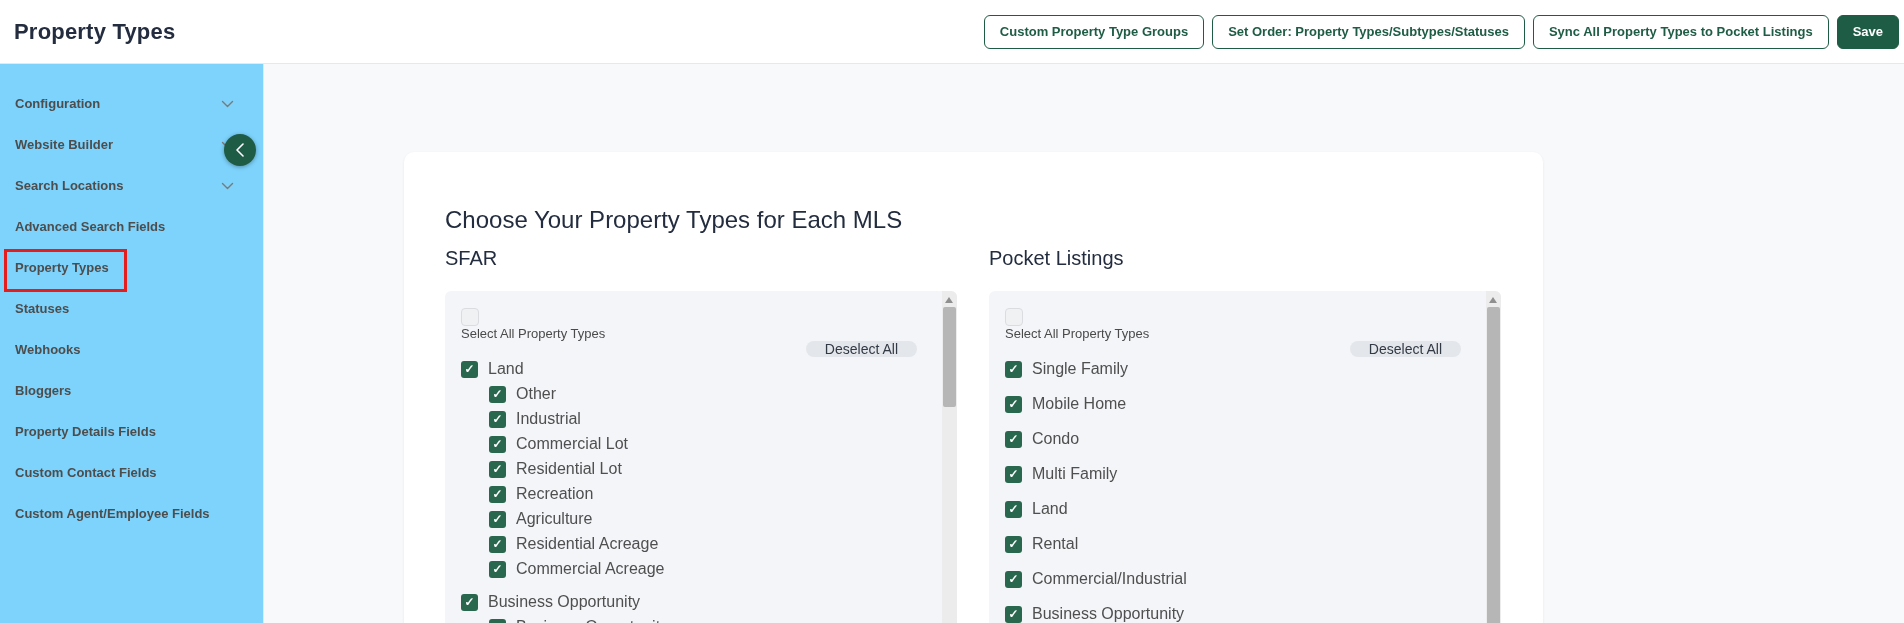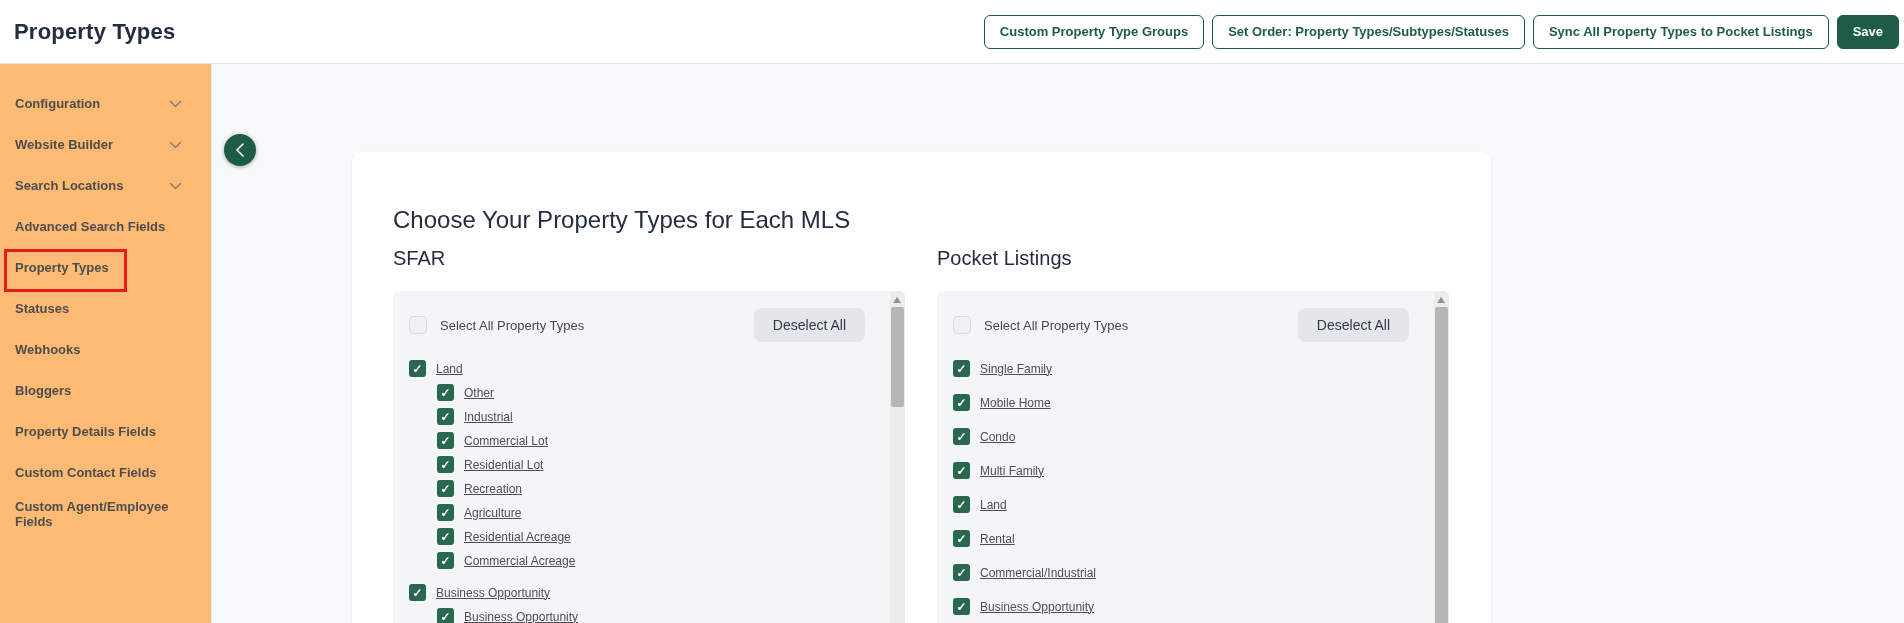--- a/index.html
+++ b/index.html
@@ -20,57 +20,57 @@
     padding:0 5px 0 14px;background:#fff;border-bottom:1px solid var(--border);}
   .page-title{font-size:22px;font-weight:700;color:var(--ink);letter-spacing:.2px;}
   .header-buttons{display:flex;align-items:center;gap:8px;padding-left:18px;}
   .btn{height:34px;border-radius:6px;font-size:13px;font-weight:700;display:flex;align-items:center;
     padding:0 15px;cursor:pointer;font-family:"Liberation Sans",sans-serif;white-space:nowrap;}
   .btn-outline{background:#fff;border:1px solid var(--green);color:var(--green);}
   .btn-solid{background:var(--green);border:1px solid var(--green);color:#fff;text-align:center;}
 
   
   .body-row{display:flex;height:559px;position:relative;}
-  .sidebar{width:212px;flex-shrink:0;background:#fdba74;border-right:1px solid var(--border);padding-top:19px;}
+  .sidebar{width:264px;flex-shrink:0;background:#7dd3fc;border-right:1px solid var(--border);padding-top:19px;}
   .side-item{position:relative;height:41px;display:flex;align-items:center;justify-content:space-between;
     padding:0 29px 0 15px;font-size:13px;font-weight:700;color:#4D4D4D;cursor:pointer;}
   .side-item .chev{display:flex;align-items:center;}
   .side-item.highlighted::before{content:"";position:absolute;left:4px;top:2px;width:117px;height:37px;
     border:3px solid var(--red);}
 
   .collapse-btn{position:absolute;left:224px;top:70px;width:32px;height:32px;border-radius:50%;
     background:var(--green);border:none;display:flex;align-items:center;justify-content:center;
     box-shadow:0 1px 4px rgba(0,0,0,.35);cursor:pointer;z-index:5;}
 
   
   .main{flex:1;background:var(--page-bg);position:relative;overflow:hidden;}
   .card{position:absolute;left:140px;top:88px;width:1139px;height:560px;background:#fff;
     border-radius:10px;box-shadow:0 1px 3px rgba(16,24,40,.07);padding:54px 41px 0 41px;}
   .card-title{font-size:24px;font-weight:500;color:var(--ink);margin-bottom:13px;}
   .cols{display:flex;gap:32px;}
   .mls-col{width:512px;}
   .col-title{font-size:20px;font-weight:500;color:var(--ink);margin-bottom:21px;}
   .panel{background:var(--panel-bg);border-radius:6px;height:346px;position:relative;padding:0 16px;overflow:hidden;}
 
-  .select-all-row{display:flex;align-items:center;margin-top:17px;height:34px;}
+  .select-all-row{display:flex;margin-top:17px;height:34px;flex-direction:column;}
   .select-all-cb{width:18px;height:18px;background:#F0F1F3;border:1px solid #DADCDF;border-radius:4px;
     margin-right:13px;cursor:pointer;flex-shrink:0;}
   .select-all-label{font-size:13px;color:#4A4A4A;}
   .deselect-btn{margin-left:auto;margin-right:24px;background:#E3E6EA;border:none;border-radius:8px;
     height:34px;padding:0 19px;font-size:14px;color:#323A45;cursor:pointer;font-family:"Liberation Sans",sans-serif;}
 
   .cb-list{margin-top:18px;}
   .cb-row{display:flex;align-items:center;margin-bottom:7px;}
   .cb-row.level-1{margin-left:28px;}
   .cb-row.group-gap{margin-top:15px;}
   .cols .mls-col:nth-child(2) .cb-row{margin-bottom:17px;}
   .cb{width:17px;height:17px;border-radius:3px;background:var(--cb-green);color:#fff;display:flex;
     align-items:center;justify-content:center;font-size:12px;font-weight:700;margin-right:10px;
     flex-shrink:0;cursor:pointer;line-height:1;}
-  .cb-label{font-size:12px;color:var(--gray-text);text-decoration:underline;}
+  .cb-label{font-size:16px;color:var(--gray-text);}
 
   
   .scrollbar{position:absolute;right:0;top:0;bottom:0;width:15px;background:#ECECEC;}
   .scroll-arrow{position:absolute;top:6px;left:3px;width:0;height:0;
     border-left:4.5px solid transparent;border-right:4.5px solid transparent;border-bottom:6px solid #8F8F8F;}
   .scroll-thumb{position:absolute;left:1px;right:1px;background:#B6B6B6;border-radius:2px;}
   .thumb-short{top:16px;height:100px;}
   .thumb-long{top:16px;bottom:0;}
 </style>
 </head>

